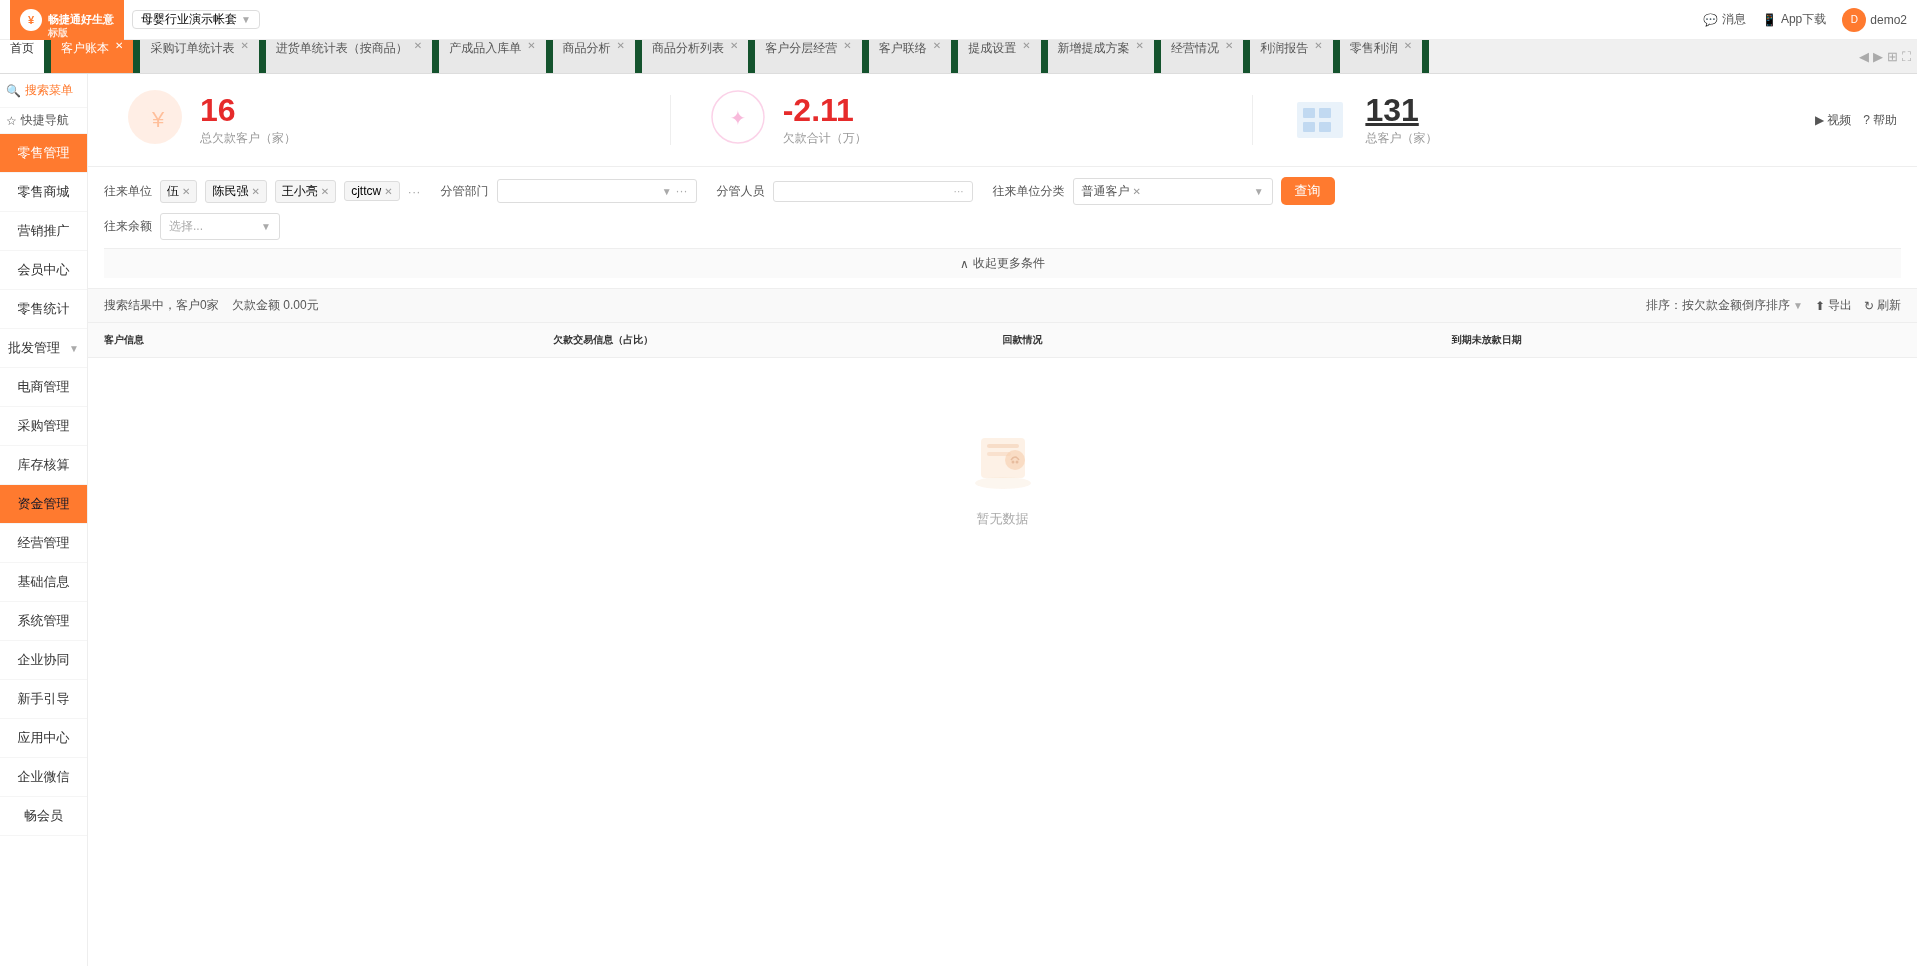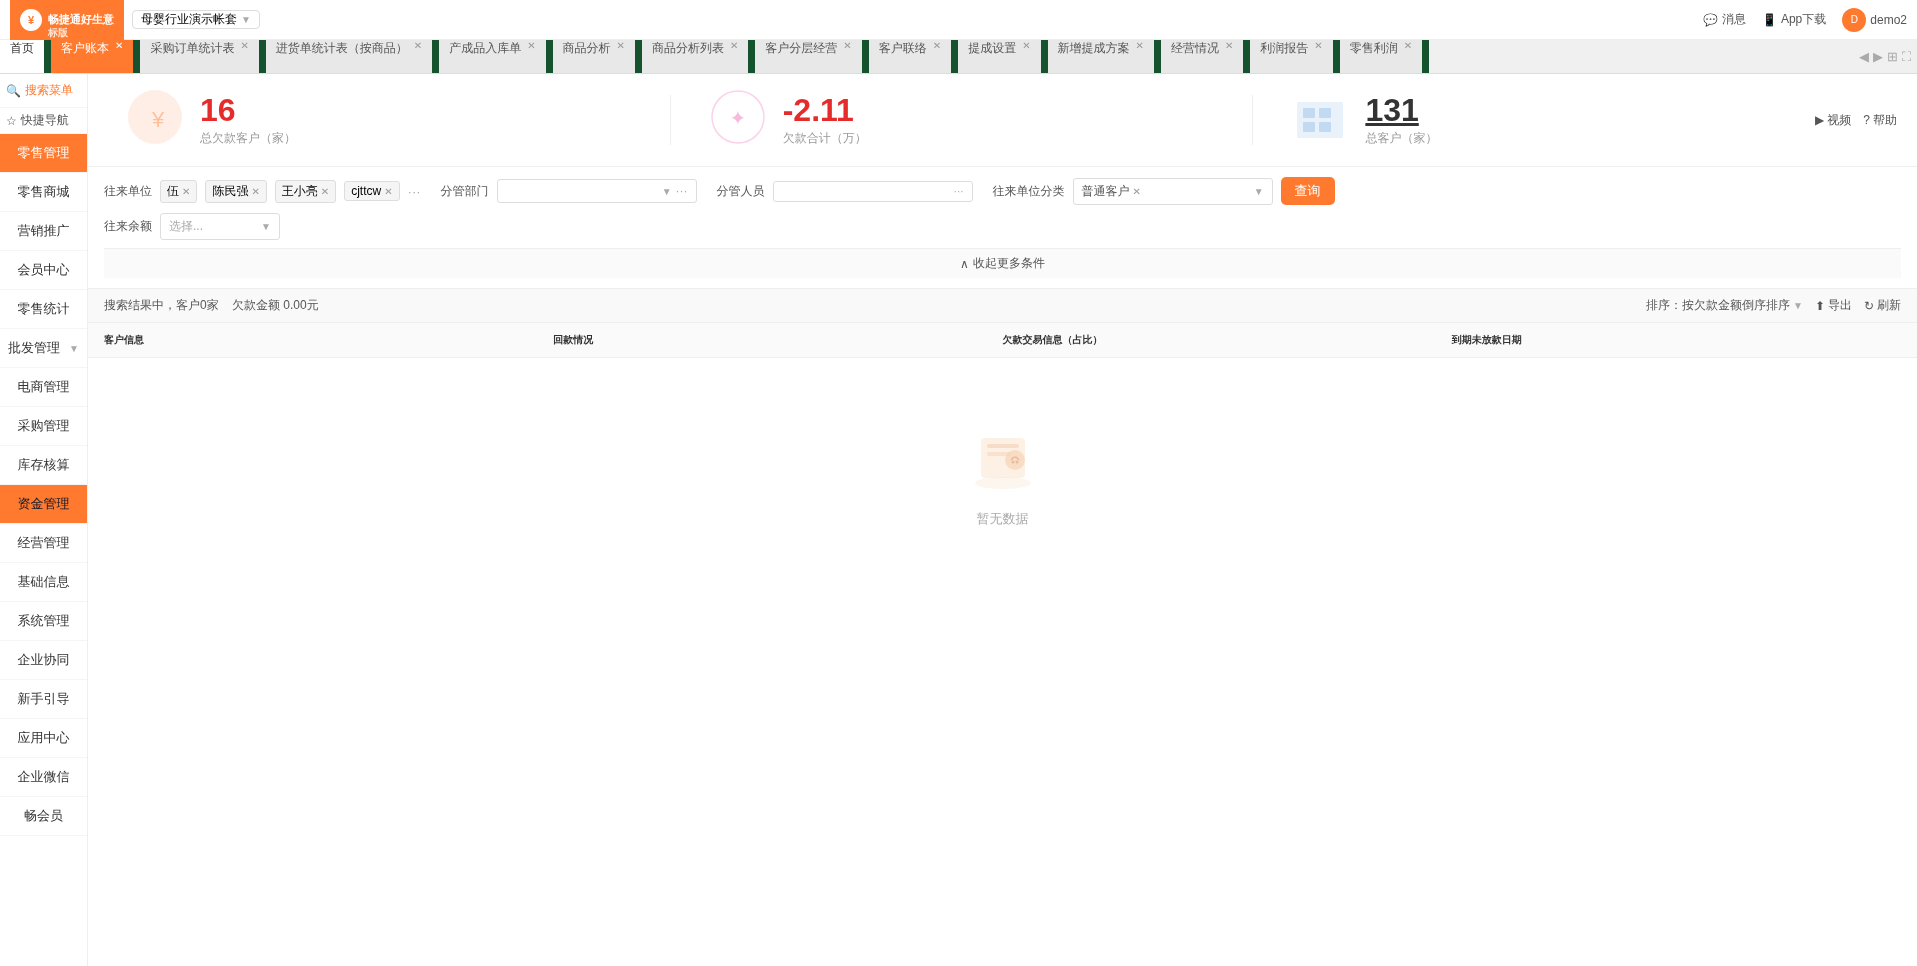--- a/index.html
+++ b/index.html
@@ -661,22 +661,22 @@
         <span>
           <span>↻</span>
           <span>刷新</span>
         </span>
       </div>
     </div>
 
     <div class="table-area">
       <div class="table-header">
         <div class="table-header-cell">客户信息</div>
+        <div class="table-header-cell">欠款交易信息（占比）</div>
         <div class="table-header-cell">回款情况</div>
-        <div class="table-header-cell">欠款交易信息（占比）</div>
         <div class="table-header-cell">到期未放款日期</div>
       </div>
 
       <div class="empty-state">
         <svg class="empty-icon" viewBox="0 0 80 80" fill="none" xmlns="http://www.w3.org/2000/svg">
           <ellipse cx="40" cy="65" rx="28" ry="6" fill="#f0d0b0" opacity="0.4"></ellipse>
           <rect x="18" y="20" width="44" height="40" rx="4" fill="#f5c89a" opacity="0.5"></rect>
           <rect x="24" y="26" width="32" height="4" rx="2" fill="#e8955a" opacity="0.5"></rect>
           <rect x="24" y="34" width="24" height="4" rx="2" fill="#e8955a" opacity="0.4"></rect>
           <circle cx="52" cy="42" r="10" fill="#f0a060" opacity="0.6"></circle>

